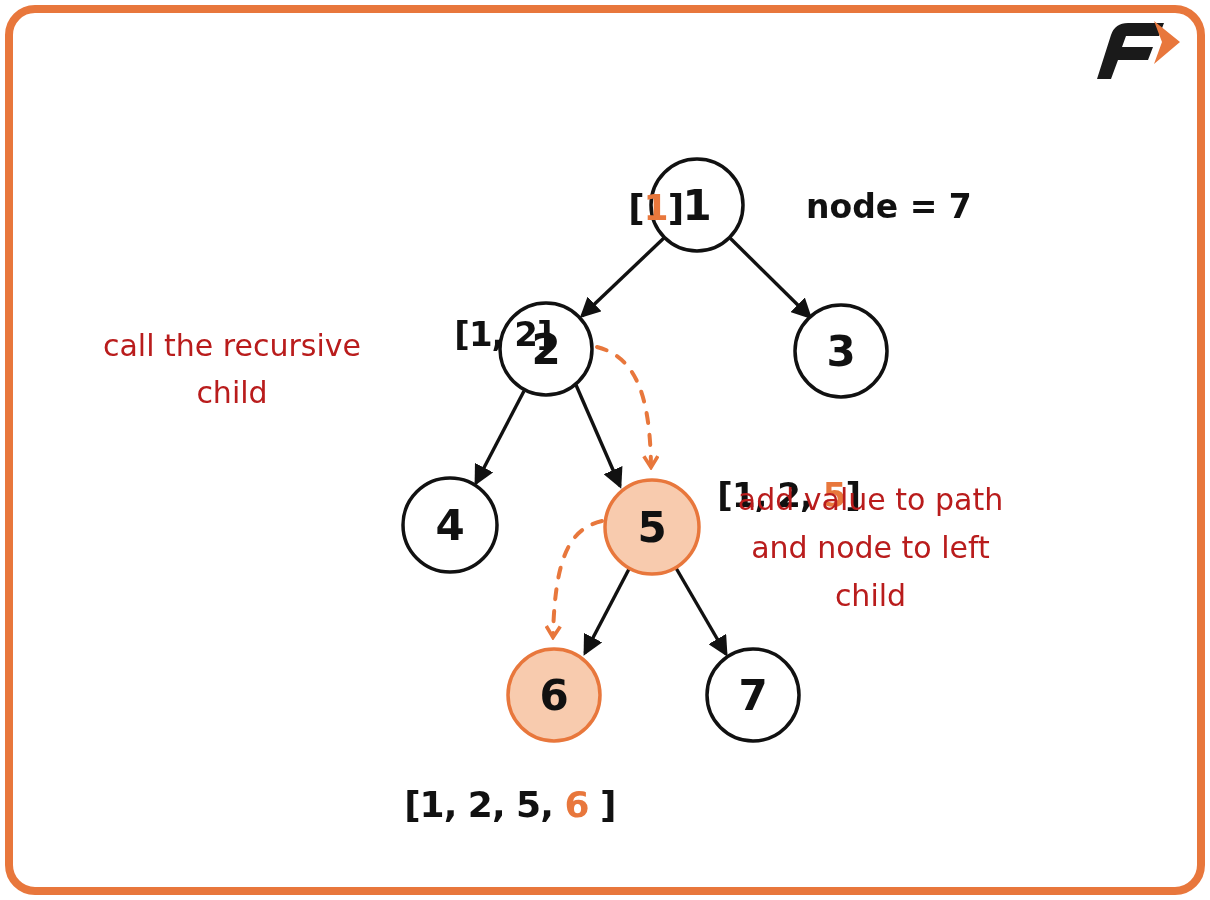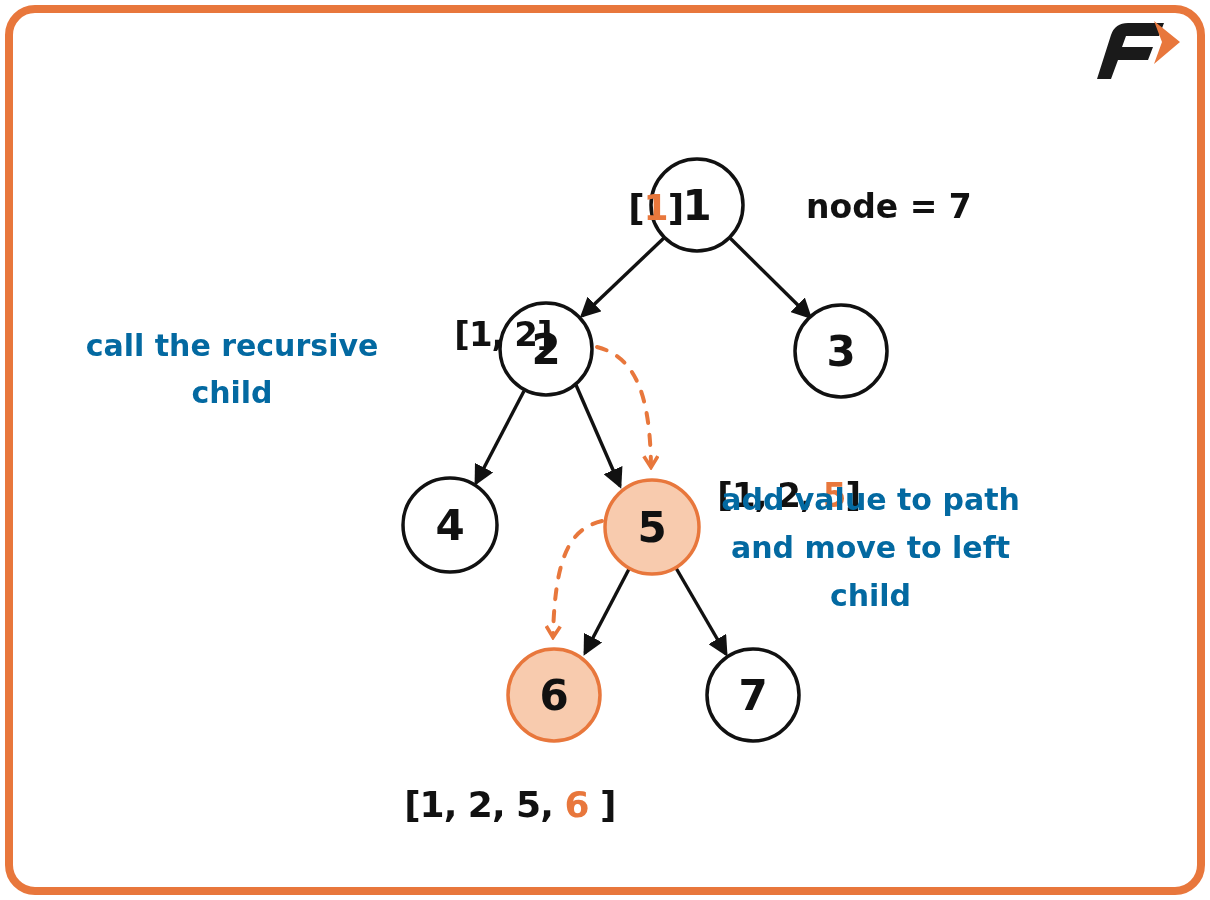--- a/index.html
+++ b/index.html
@@ -69,23 +69,23 @@
     position: absolute;
     font-weight: bold;
     font-size: 34px;
     letter-spacing: -1px;
     color: #111111;
     white-space: pre;
   }
   .plabel .hi { color: #E8773C; }
   .annotation {
     position: absolute;
-    font-weight: bold;
+    font-weight: normal;
     font-size: 30px;
-    color: #0369a1;
+    color: #b91c1c;
     text-align: center;
     line-height: 47px;
   }
   .node-var {
     position: absolute;
     font-weight: bold;
     font-size: 33px;
     color: #111111;
     white-space: pre;
   }
@@ -178,17 +178,17 @@
 
   <div class="node-var" style="left:806px; top:187px;">node = 7</div>
 
   <div class="annotation" style="left:62px; top:322px; width:340px;">
     <div>call the recursive</div>
     <div>child</div>
   </div>
 
   <div class="annotation" style="left:708px; top:476px; width:325px; line-height:48px;">
     <div>add value to path</div>
-    <div>and move to left</div>
+    <div>and node to left</div>
     <div>child</div>
   </div>
 
 </div>
 
 </body></html>

